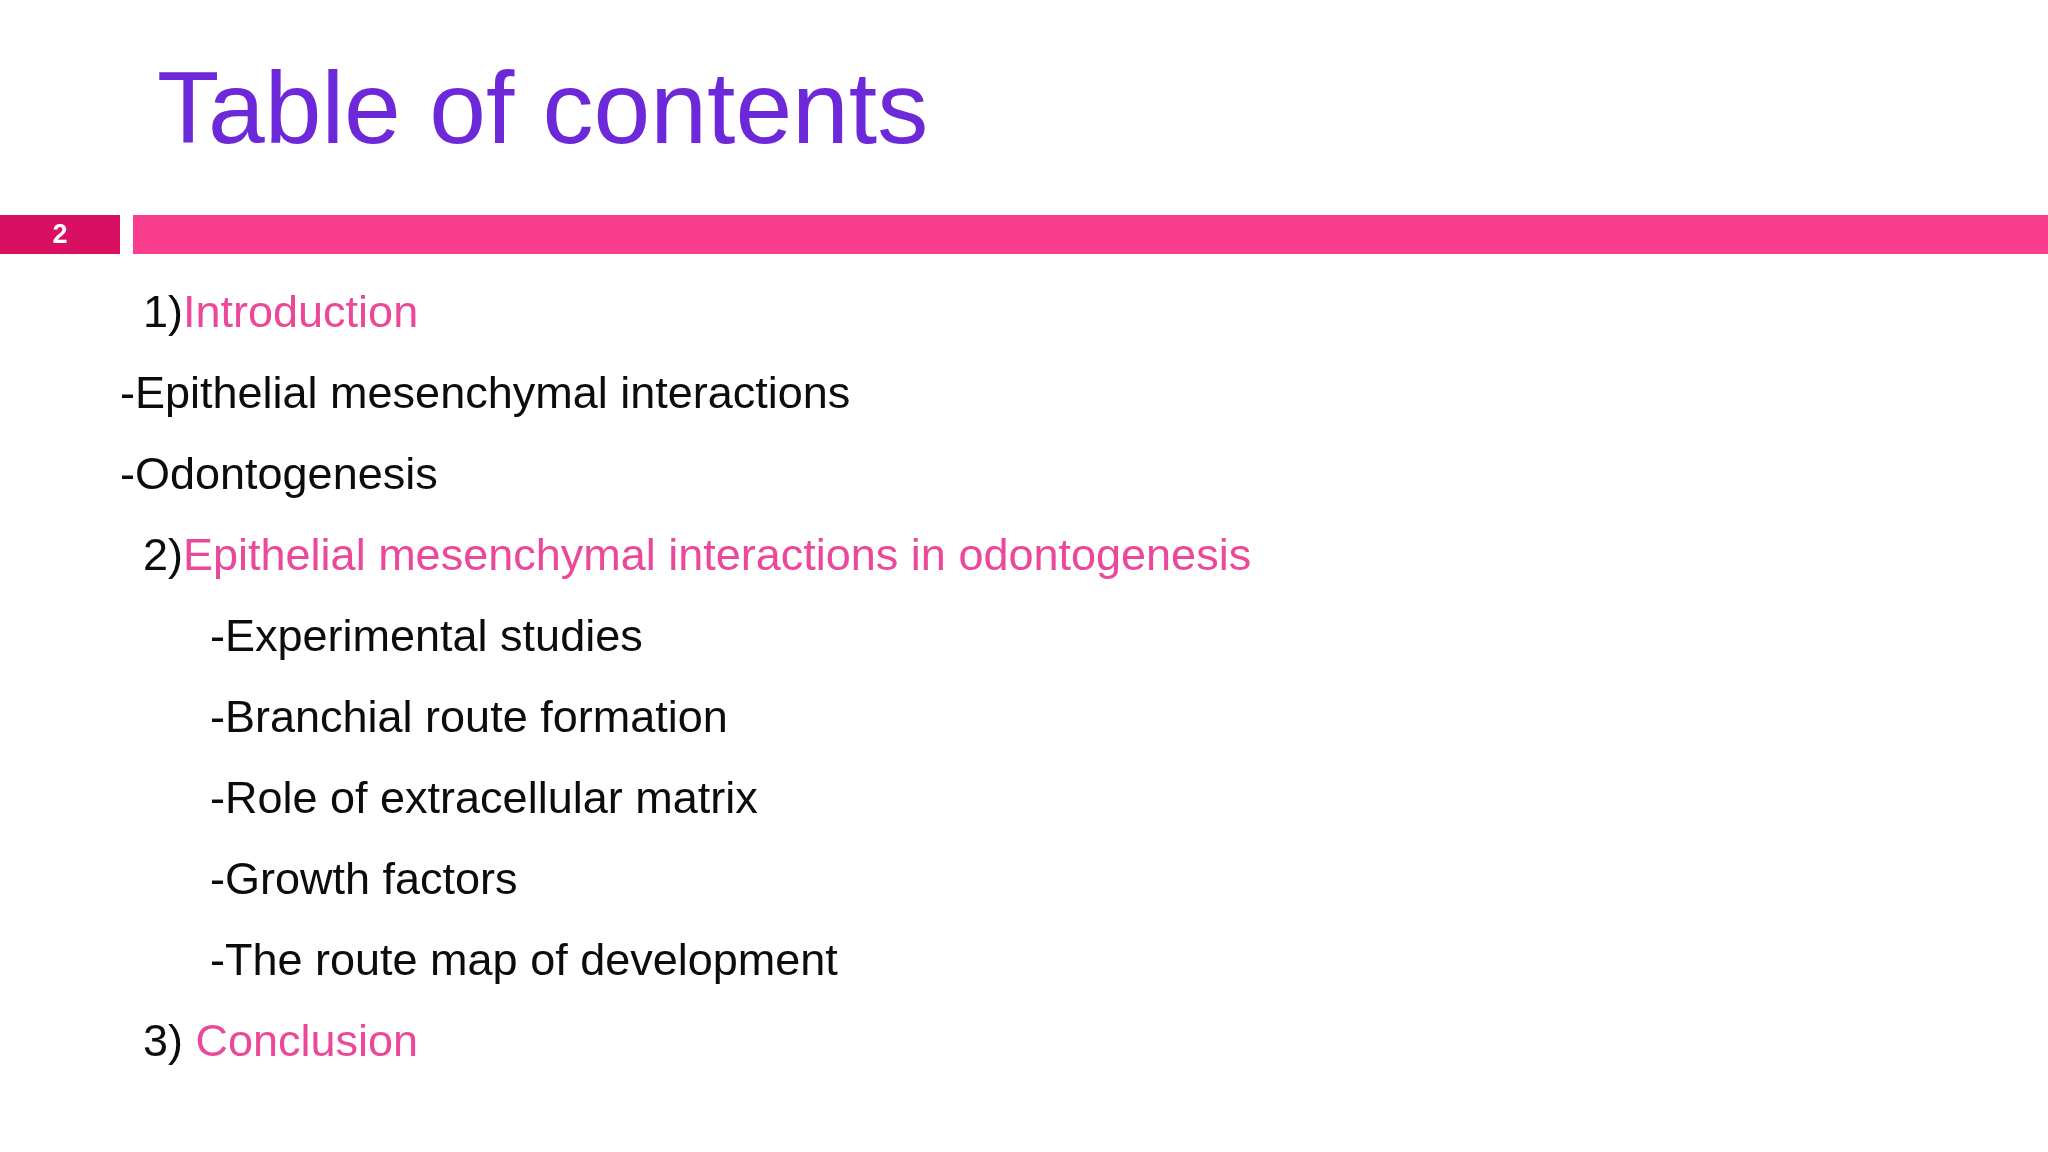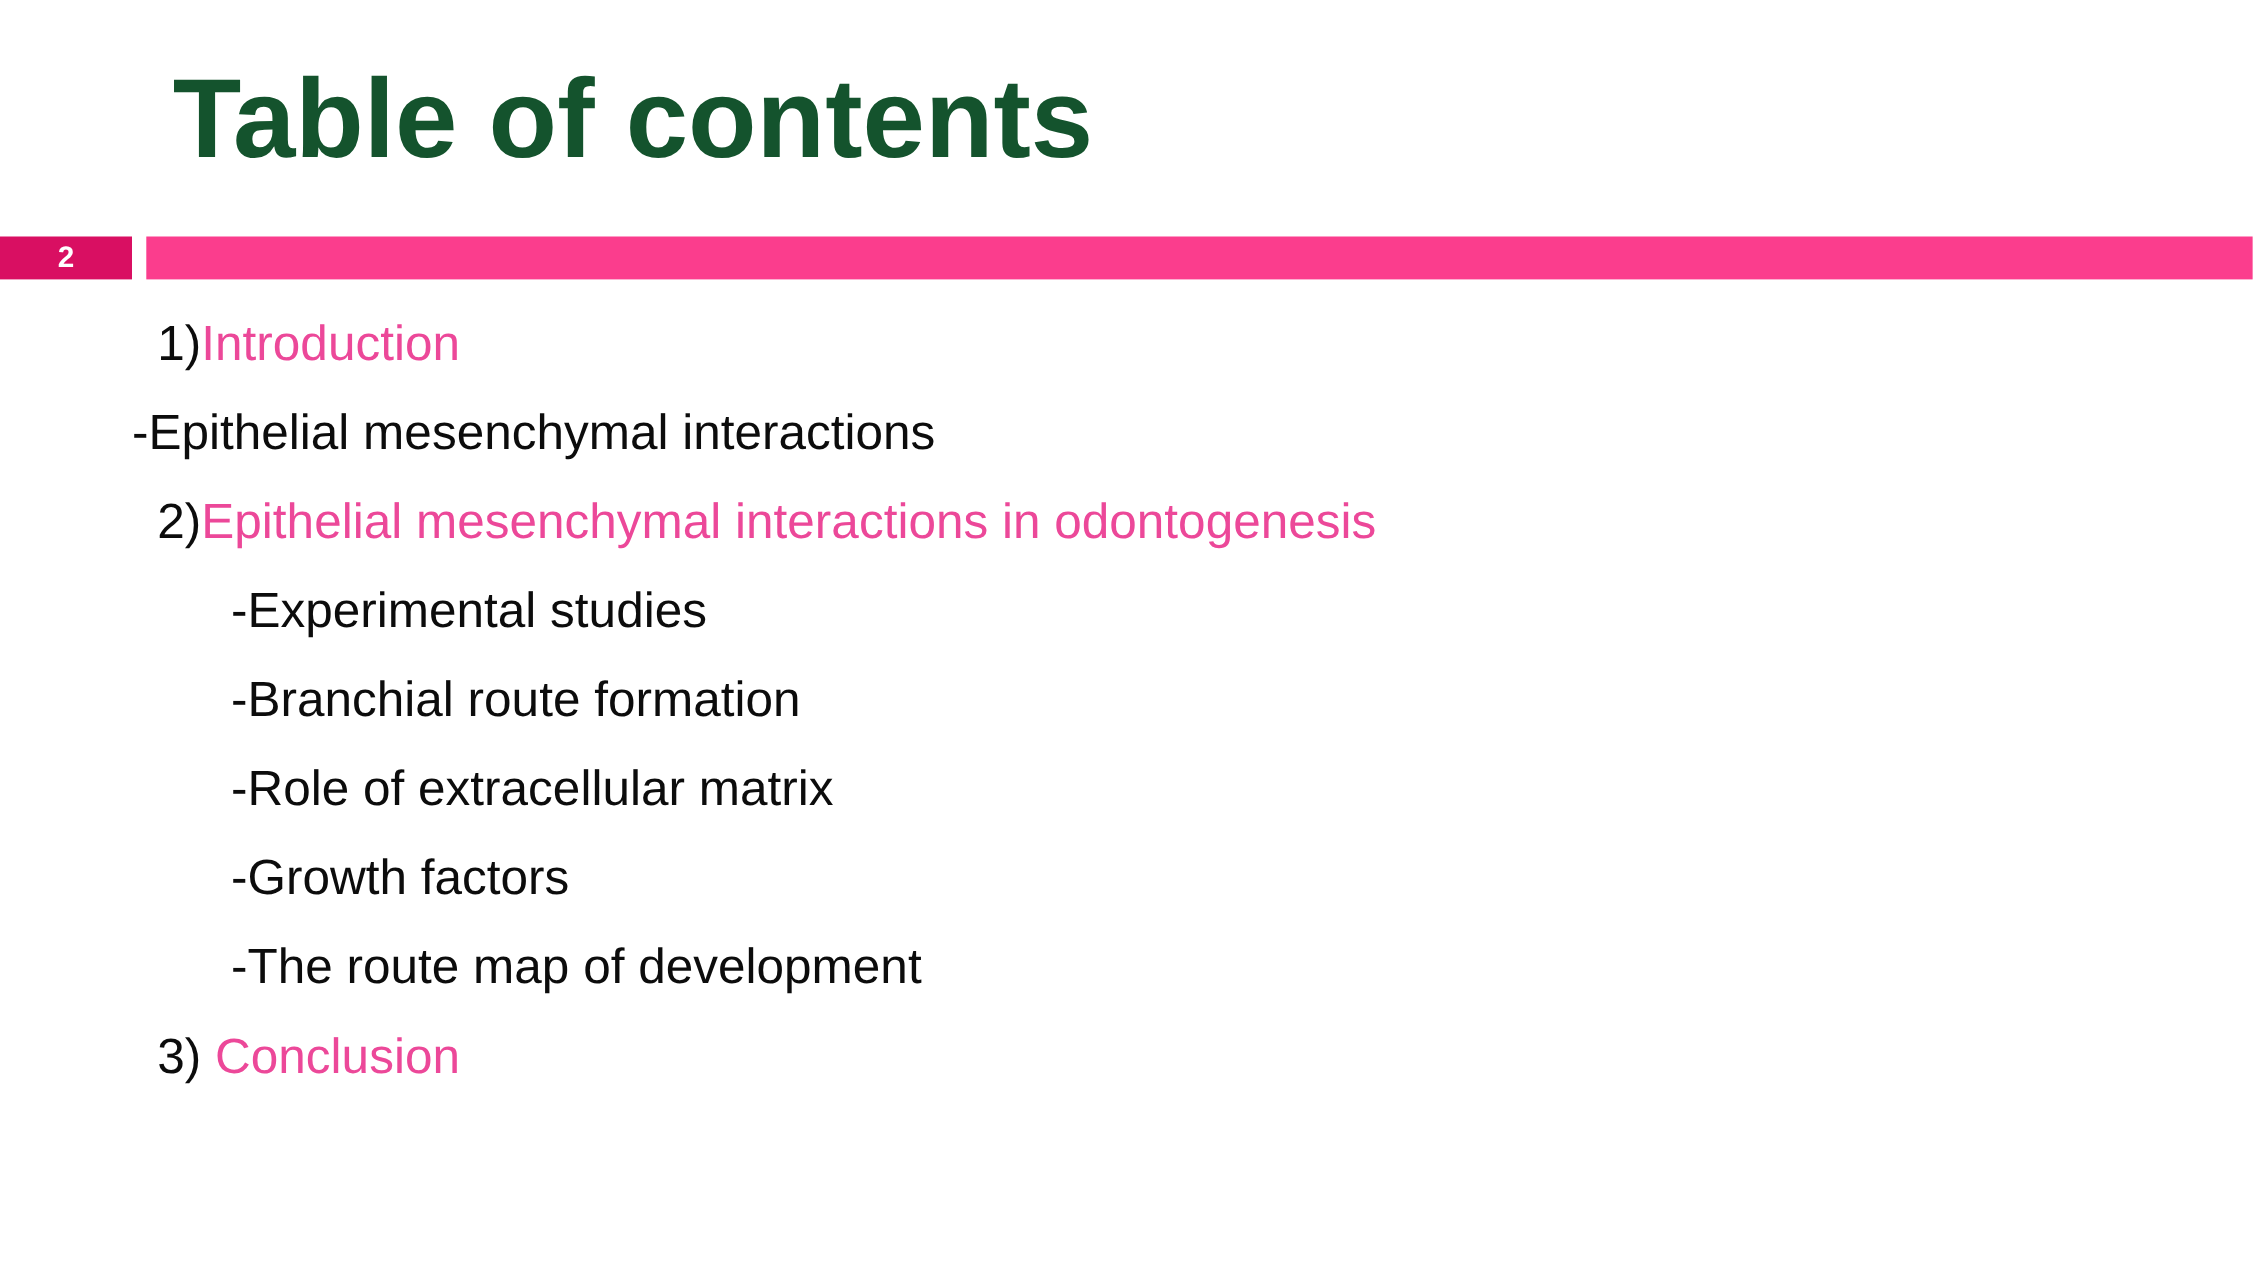--- a/index.html
+++ b/index.html
@@ -18,22 +18,22 @@
     position: absolute;
     inset: 0;
     background: #ffffff;
   }
   .slide-title {
     position: absolute;
     left: 157px;
     top: 48px;
     font-size: 102px;
     line-height: 1.18;
-    font-weight: 700;
-    color: #14532d;
+    font-weight: 400;
+    color: #6d28d9;
     letter-spacing: 0px;
     white-space: nowrap;
   }
   .page-number-badge {
     position: absolute;
     left: 0;
     top: 215px;
     width: 120px;
     height: 39px;
     background: #d90f62;
@@ -98,20 +98,23 @@
 
     <div class="toc-line indent-num">
       <span class="num">1)</span>
       <span class="pink">Introduction</span>
     </div>
 
     <div class="toc-line indent-a">
       <span>-Epithelial mesenchymal interactions</span>
     </div>
 
+    <div class="toc-line indent-a">
+      <span>-Odontogenesis</span>
+    </div>
 
     <div class="toc-line indent-num">
       <span class="num">2)</span>
       <span class="pink">Epithelial mesenchymal interactions in odontogenesis</span>
     </div>
 
     <div class="toc-line indent-b">
       <span>-Experimental studies</span>
     </div>
 

